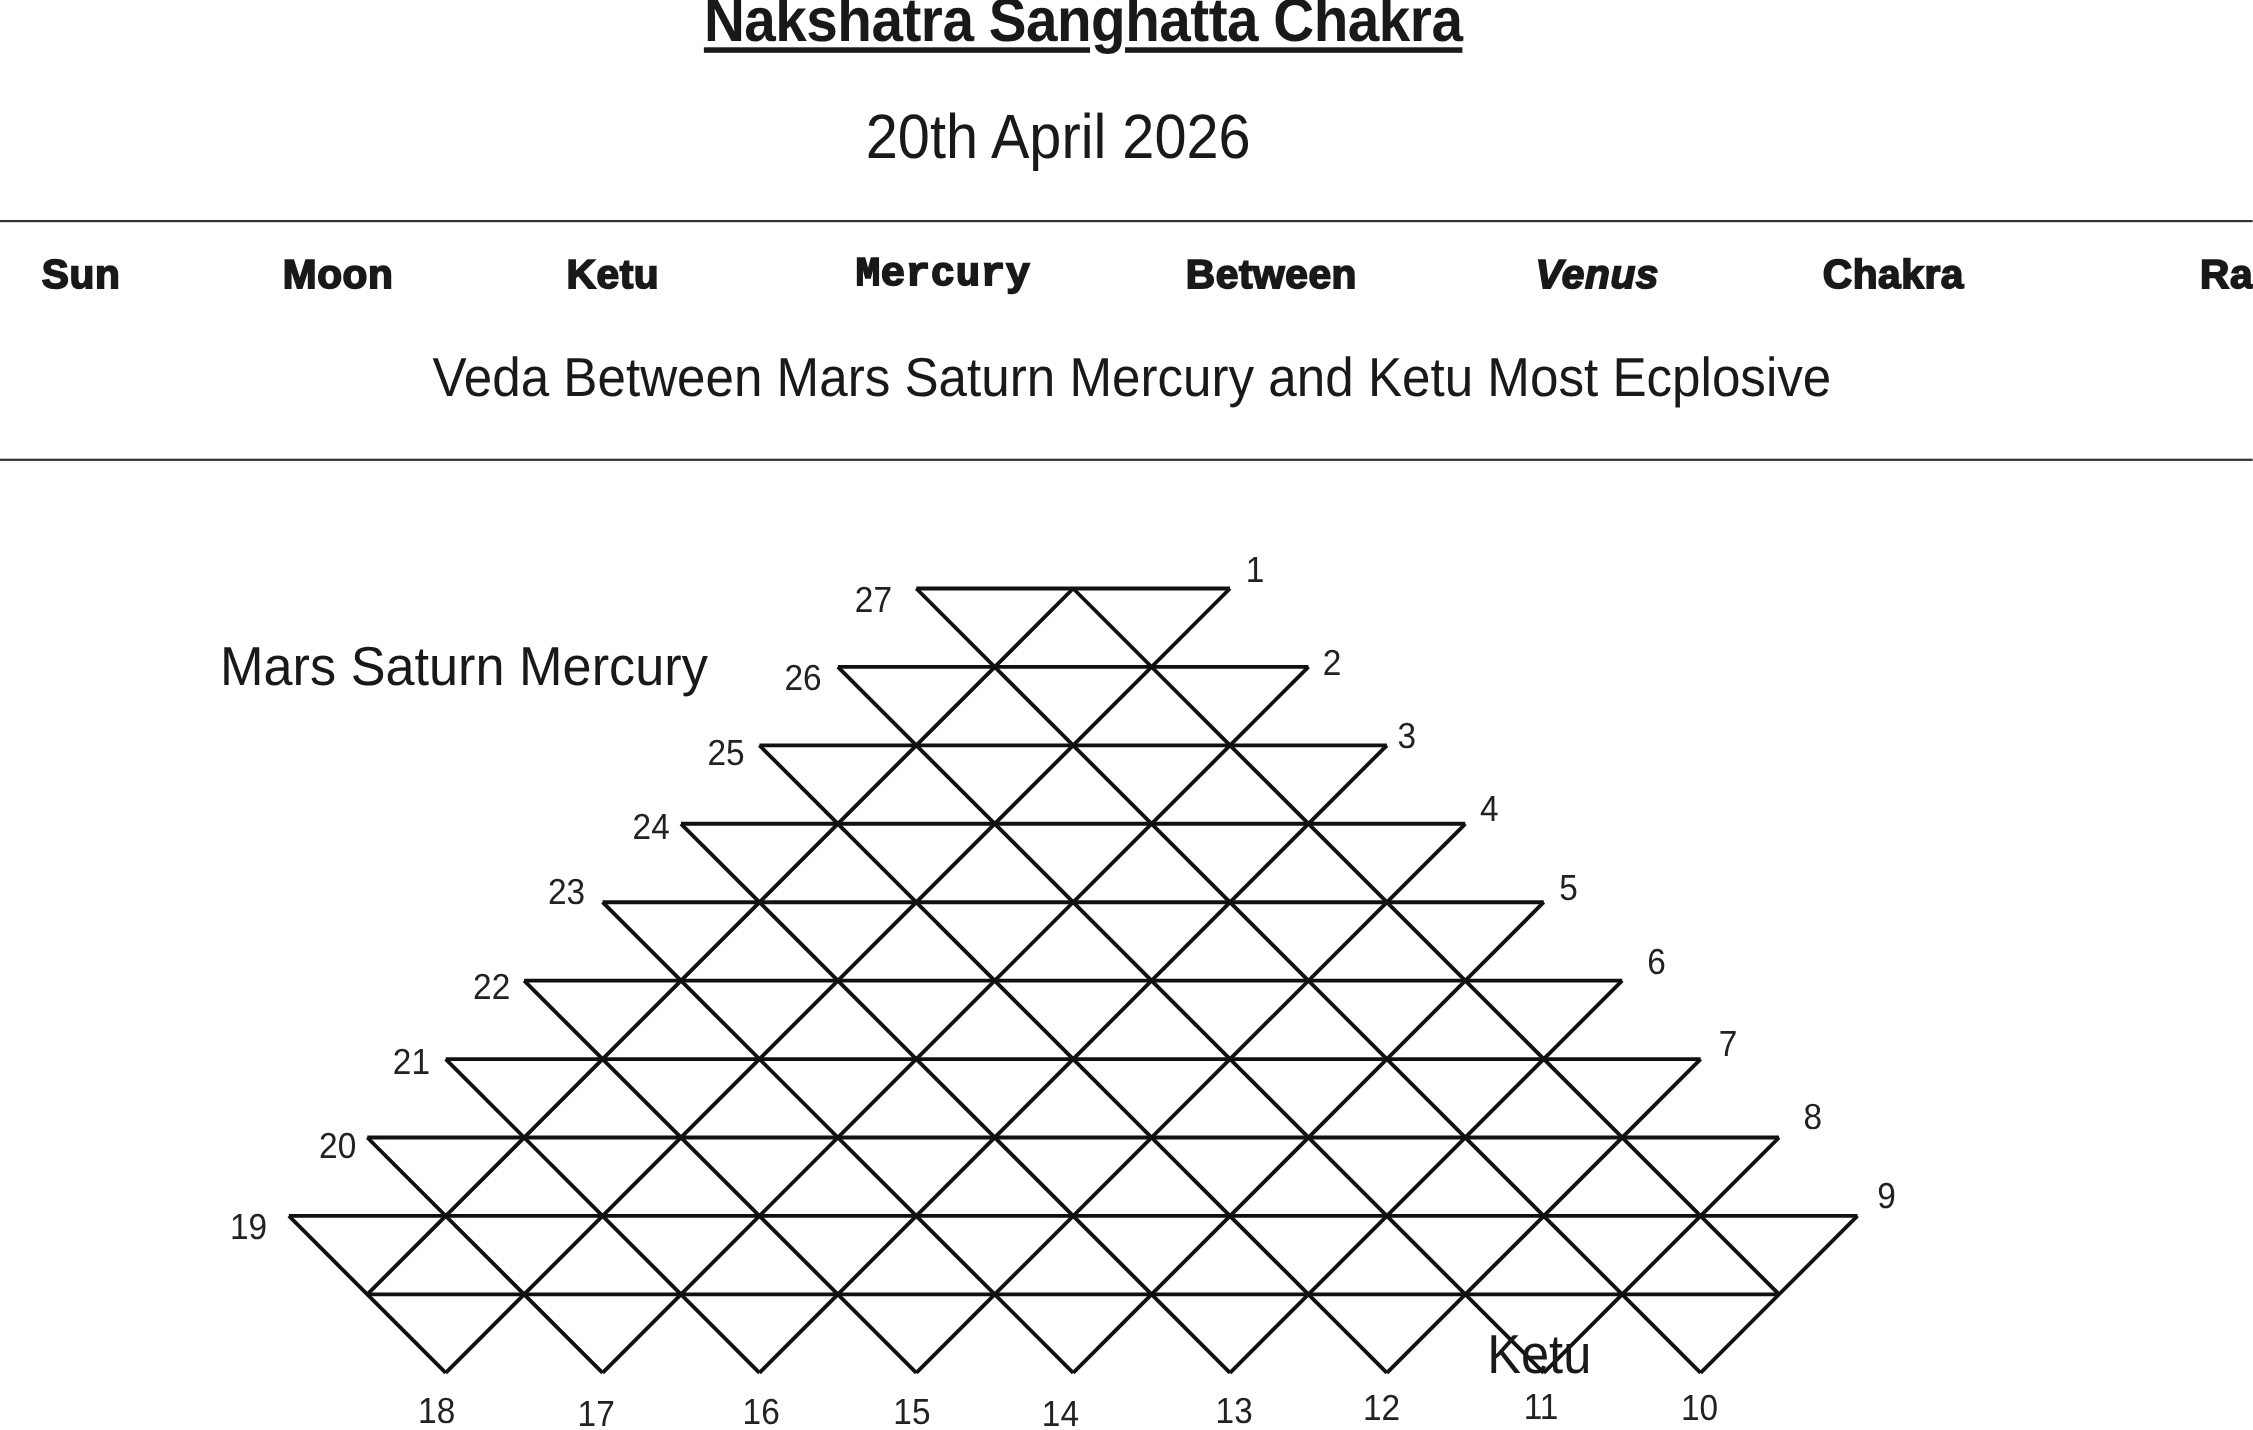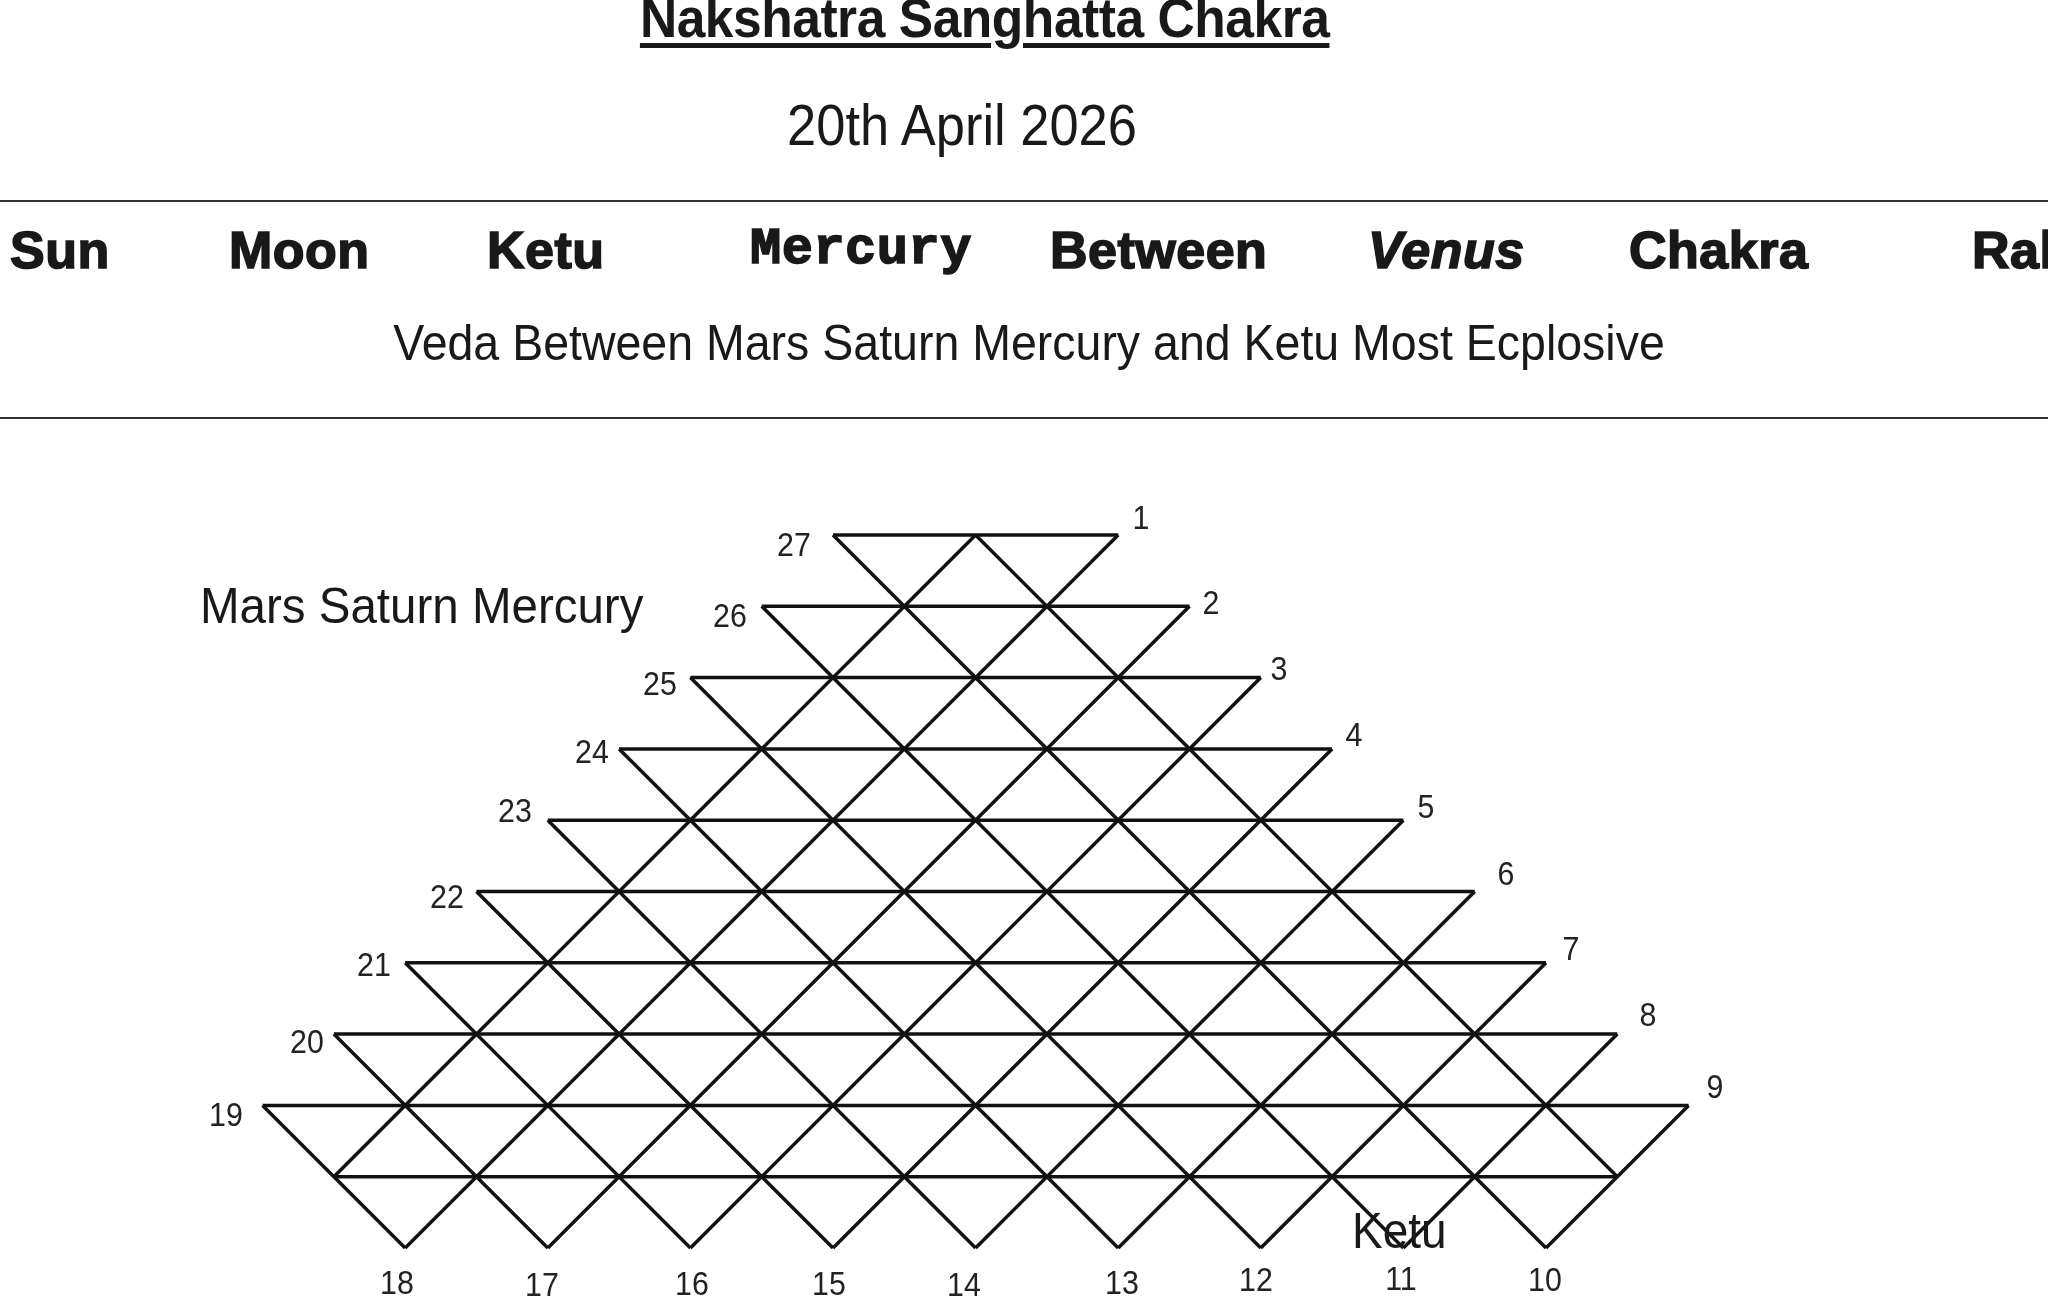--- a/index.html
+++ b/index.html
@@ -4,21 +4,21 @@
 <style>
   html, body { margin:0; padding:0; background:#ffffff; }
   body { width:2048px; height:1300px; position:relative; overflow:hidden; font-family:"Liberation Sans", sans-serif; color:#1a1818; }
   .abs { position:absolute; white-space:nowrap; }
   #title { left:0; width:1966px; text-align:center; top:-14px; font-size:56px; font-weight:bold; line-height:64px; letter-spacing:-0.5px; transform:scaleX(0.92); transform-origin:1004px 0; }
   #title span { text-decoration:underline; text-decoration-thickness:5px; text-underline-offset:6px; }
   #date { left:0; width:1924px; text-align:center; top:92px; font-size:57px; line-height:66px; transform:scaleX(0.92); transform-origin:962px 0; }
   .hr { position:absolute; left:0; width:2048px; height:2px; background:#333; }
   #hr-top { top:200px; }
   #hr-bottom { top:417px; }
-  .planet { top:222px; font-size:52px; font-weight:bold; line-height:56px; -webkit-text-stroke:1.6px #1a1818; letter-spacing:0.5px; }
+  .planet { top:222px; font-size:37px; font-weight:bold; line-height:56px; -webkit-text-stroke:1.6px #1a1818; letter-spacing:0.5px;margin-left:28px; }
   #veda { left:0; width:2058px; text-align:center; top:313px; font-size:50px; line-height:60px; transform:scaleX(0.93); transform-origin:1029px 0; }
   #mark-msm { left:200px; top:576px; font-size:50px; line-height:60px; transform:scaleX(0.95); transform-origin:0 0; }
   #mark-ketu { left:1352px; top:1203px; font-size:50px; line-height:56px; transform:scaleX(0.92); transform-origin:0 0; }
   svg#chakra { position:absolute; left:0; top:0; width:2048px; height:1300px; }
   svg#chakra line { stroke:#111; stroke-width:3.5; stroke-linecap:butt; }
   .num { position:absolute; font-size:33px; line-height:36px; transform:translate(-50%,-50%) scaleX(0.92); color:#222; }
 </style>
 </head>
 <body>
 

